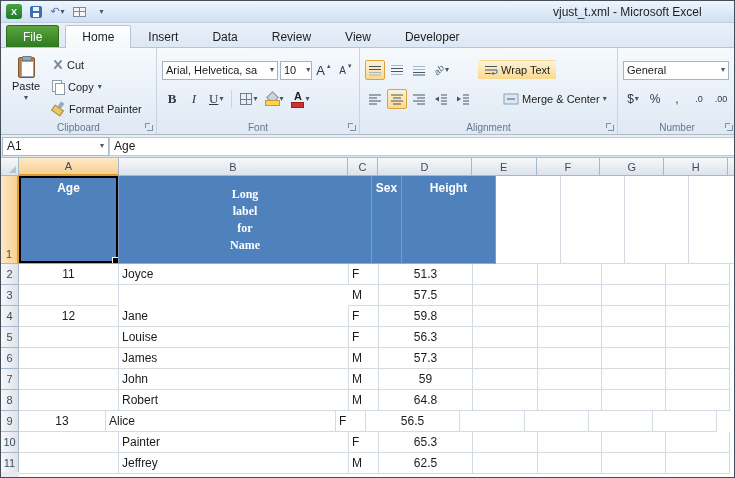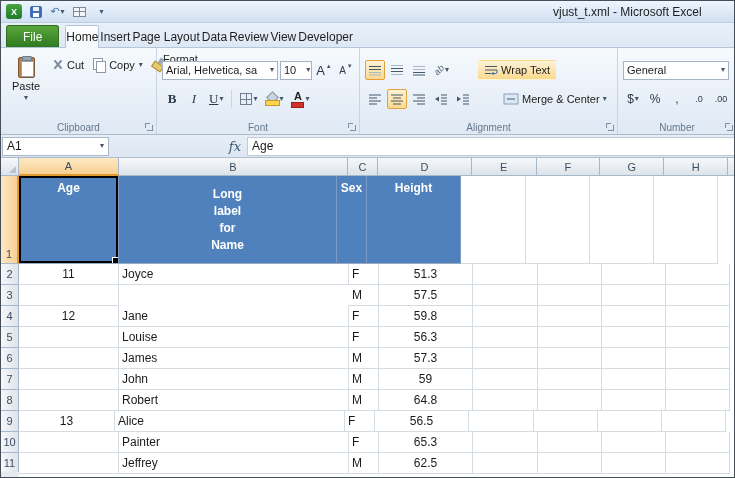--- a/index.html
+++ b/index.html
@@ -13,21 +13,21 @@
 .save-icon{width:12px;height:12px;background:#3e6eb8;border-radius:2px;position:relative}
 .save-icon::before{content:"";position:absolute;top:1px;left:3px;width:6px;height:4px;background:#e8f0fa}
 .save-icon::after{content:"";position:absolute;bottom:1px;left:3px;width:6px;height:4px;background:#fff}
 .table-icon{width:13px;height:10px;border:1px solid #7a8a9a;background:linear-gradient(#7a8a9a,#7a8a9a) 50% 0/1px 100% no-repeat,linear-gradient(#7a8a9a,#7a8a9a) 0 50%/100% 1px no-repeat,#f2f6fa}
 .caret{font-size:8px;color:#44566b;line-height:1}
 .title-text{position:absolute;left:552px;top:4px;font-size:12px;color:#1e1e1e;white-space:nowrap}
 
 
 .tabstrip{position:absolute;top:22px;left:0;right:0;height:25px;background:linear-gradient(#e9f0f9,#dde8f4);border-bottom:1px solid #b5c5d8;display:flex;align-items:flex-end;padding-left:5px}
 .tab-file{height:22px;padding:0 16px;display:flex;align-items:center;background:linear-gradient(#5aa63d,#2e7a1f);color:#fff;border-radius:3px 3px 0 0;font-size:12px;margin-right:6px;border:1px solid #2c6e1d;border-bottom:none}
-.tab{height:22px;padding:0 0;display:flex;align-items:center;color:#1e1e1e;font-size:12px;border:1px solid transparent;border-bottom:none;border-radius:2px 2px 0 0}
+.tab{height:22px;padding:0 16px;display:flex;align-items:center;color:#1e1e1e;font-size:12px;border:1px solid transparent;border-bottom:none;border-radius:2px 2px 0 0}
 .tab.active{background:linear-gradient(#fefefe,#f4f8fc);border-color:#b5c5d8;height:23px;margin-bottom:-1px;position:relative;z-index:2}
 
 
 .ribbon{position:absolute;top:47px;left:0;right:0;height:87px;background:linear-gradient(#f6fafd,#e9f0f8 55%,#dfe9f4);border-bottom:1px solid #aebcca}
 .group{position:absolute;top:0;height:86px;border-right:1px solid #c8d4e2}
 .group-label{position:absolute;left:0;right:0;bottom:1px;text-align:center;font-size:10px;color:#66788c}
 .launcher{position:absolute;right:2px;bottom:2px;width:10px;height:10px}
 .launcher::before{content:"";position:absolute;left:1px;top:1px;width:4px;height:4px;border-left:1px solid #7e90a3;border-top:1px solid #7e90a3}
 .launcher::after{content:"";position:absolute;right:1px;bottom:1px;width:5px;height:5px;border-right:1px solid #7e90a3;border-bottom:1px solid #7e90a3}
 .grp-clipboard{left:0;width:156px}
@@ -39,21 +39,21 @@
 .r2{top:40px;height:22px}
 .icon-btn{min-width:20px;height:20px;display:flex;align-items:center;justify-content:center;gap:1px;border:1px solid transparent;border-radius:2px;font-size:12px;color:#2c3a49;padding:0 2px}
 .active-ctl{background:linear-gradient(#fdf3d7,#fbd98e);border:1px solid #e0a23e}
 .vdiv{width:1px;height:18px;background:#c8d4e2;margin:0 3px}
 
 
 .paste-btn{position:absolute;left:6px;top:6px;width:38px;height:64px;display:flex;flex-direction:column;align-items:center;gap:2px;font-size:11px;padding-top:3px}
 .clipboard-icon{position:relative;width:17px;height:21px;background:#b3814f;border:1px solid #7d5a33;border-radius:2px}
 .clipboard-icon::before{content:"";position:absolute;left:3px;top:-2px;width:8px;height:3px;background:#9aa5b0;border:1px solid #6d7a87;border-radius:1px}
 .clipboard-icon::after{content:"";position:absolute;left:2px;top:3px;width:11px;height:14px;background:#fff;border:1px solid #9aa5b0}
-.clip-stack{position:absolute;left:48px;top:7px;display:flex;flex-direction:row;gap:3px}
+.clip-stack{position:absolute;left:48px;top:7px;display:flex;flex-direction:column;gap:3px}
 .small-btn{display:flex;align-items:center;gap:4px;font-size:11px;height:19px;padding:0 3px;border-radius:2px;color:#1e1e1e}
 .scissors-icon{position:relative;width:11px;height:11px}
 .scissors-icon::before,.scissors-icon::after{content:"";position:absolute;left:5px;top:0;width:2px;height:11px;background:#7a8aa0}
 .scissors-icon::before{transform:rotate(40deg)}
 .scissors-icon::after{transform:rotate(-40deg)}
 .copy-icon{position:relative;width:12px;height:13px}
 .copy-icon::before,.copy-icon::after{content:"";position:absolute;width:8px;height:10px;background:#fff;border:1px solid #8b9bab}
 .copy-icon::before{left:0;top:0}
 .copy-icon::after{left:3px;top:3px}
 .brush-icon{position:relative;width:13px;height:13px}
@@ -137,21 +137,20 @@
     <span class="qat-btn">
         <span class="caret">▾</span>
       </span>
     <span class="title-text">vjust_t.xml - Microsoft Excel</span>
   </div>
 
   <div class="tabstrip">
     <div class="tab-file">File</div>
     <div class="tab active">Home</div>
     <div class="tab">Insert</div>
-    <div class="tab">Page Layout</div>
     <div class="tab">Data</div>
     <div class="tab">Review</div>
     <div class="tab">View</div>
     <div class="tab">Developer</div>
   </div>
 
   <div class="ribbon">
 
     <div class="group grp-clipboard">
       <div class="paste-btn">
@@ -370,23 +369,20 @@
       </div>
       <div class="group-label">Number</div>
       <div class="launcher"></div>
     </div>
   </div>
 
   <div class="formulabar">
     <div class="namebox">
       <span>A1</span>
       <span class="caret">▾</span>
-    </div>
-    <div class="fb-mid">
-      <span class="fx">fx</span>
     </div>
     <div class="formula-field">
       <span>Age</span>
     </div>
   </div>
 
   <div class="grid">
     <div class="col-hdr-row">
       <div class="corner"></div>
     <div class="col-hdr sel-hdr" style="width: 100px;">A</div>
@@ -396,21 +392,21 @@
         <div class="col-hdr" style="width: 65px;">E</div>
         <div class="col-hdr" style="width: 64px;">F</div>
         <div class="col-hdr" style="width: 64px;">G</div>
         <div class="col-hdr" style="width: 64px;">H</div>
         <div class="col-hdr filler" style="width: 6px;"></div>
       </div>
     <div>
         <div class="grid-row header-row">
           <div class="row-hdr sel-hdr">1</div>
           <div class="cell blue top active-cell" style="width: 100px;">Age</div>
-          <div class="cell blue vcenter" style="width: 218px;">Long
+          <div class="cell blue vcenter" style="width: 253px; font-family: Liberation Serif, serif;">Long
 label
 for
 Name</div>
           <div class="cell blue top" style="width: 30px;">Sex</div>
           <div class="cell blue top" style="width: 94px;">Height</div>
           <div class="cell" style="width: 65px;"></div>
           <div class="cell" style="width: 64px;"></div>
           <div class="cell" style="width: 64px;"></div>
           <div class="cell" style="width: 64px;"></div>
         </div>
@@ -486,21 +482,21 @@
           <div class="cell al-l" style="width: 230px;">Robert</div>
           <div class="cell al-l" style="width: 30px;">M</div>
           <div class="cell al-c" style="width: 94px;">64.8</div>
           <div class="cell" style="width: 65px;"></div>
           <div class="cell" style="width: 64px;"></div>
           <div class="cell" style="width: 64px;"></div>
           <div class="cell" style="width: 64px;"></div>
         </div>
         <div class="grid-row data-row">
           <div class="row-hdr">9</div>
-          <div class="cell al-c" style="width: 96px;">13</div>
+          <div class="cell al-c" style="width: 87px;">13</div>
           <div class="cell al-l" style="width: 230px;">Alice</div>
           <div class="cell al-l" style="width: 30px;">F</div>
           <div class="cell al-c" style="width: 94px;">56.5</div>
           <div class="cell" style="width: 65px;"></div>
           <div class="cell" style="width: 64px;"></div>
           <div class="cell" style="width: 64px;"></div>
           <div class="cell" style="width: 64px;"></div>
         </div>
         <div class="grid-row data-row">
           <div class="row-hdr">10</div>

